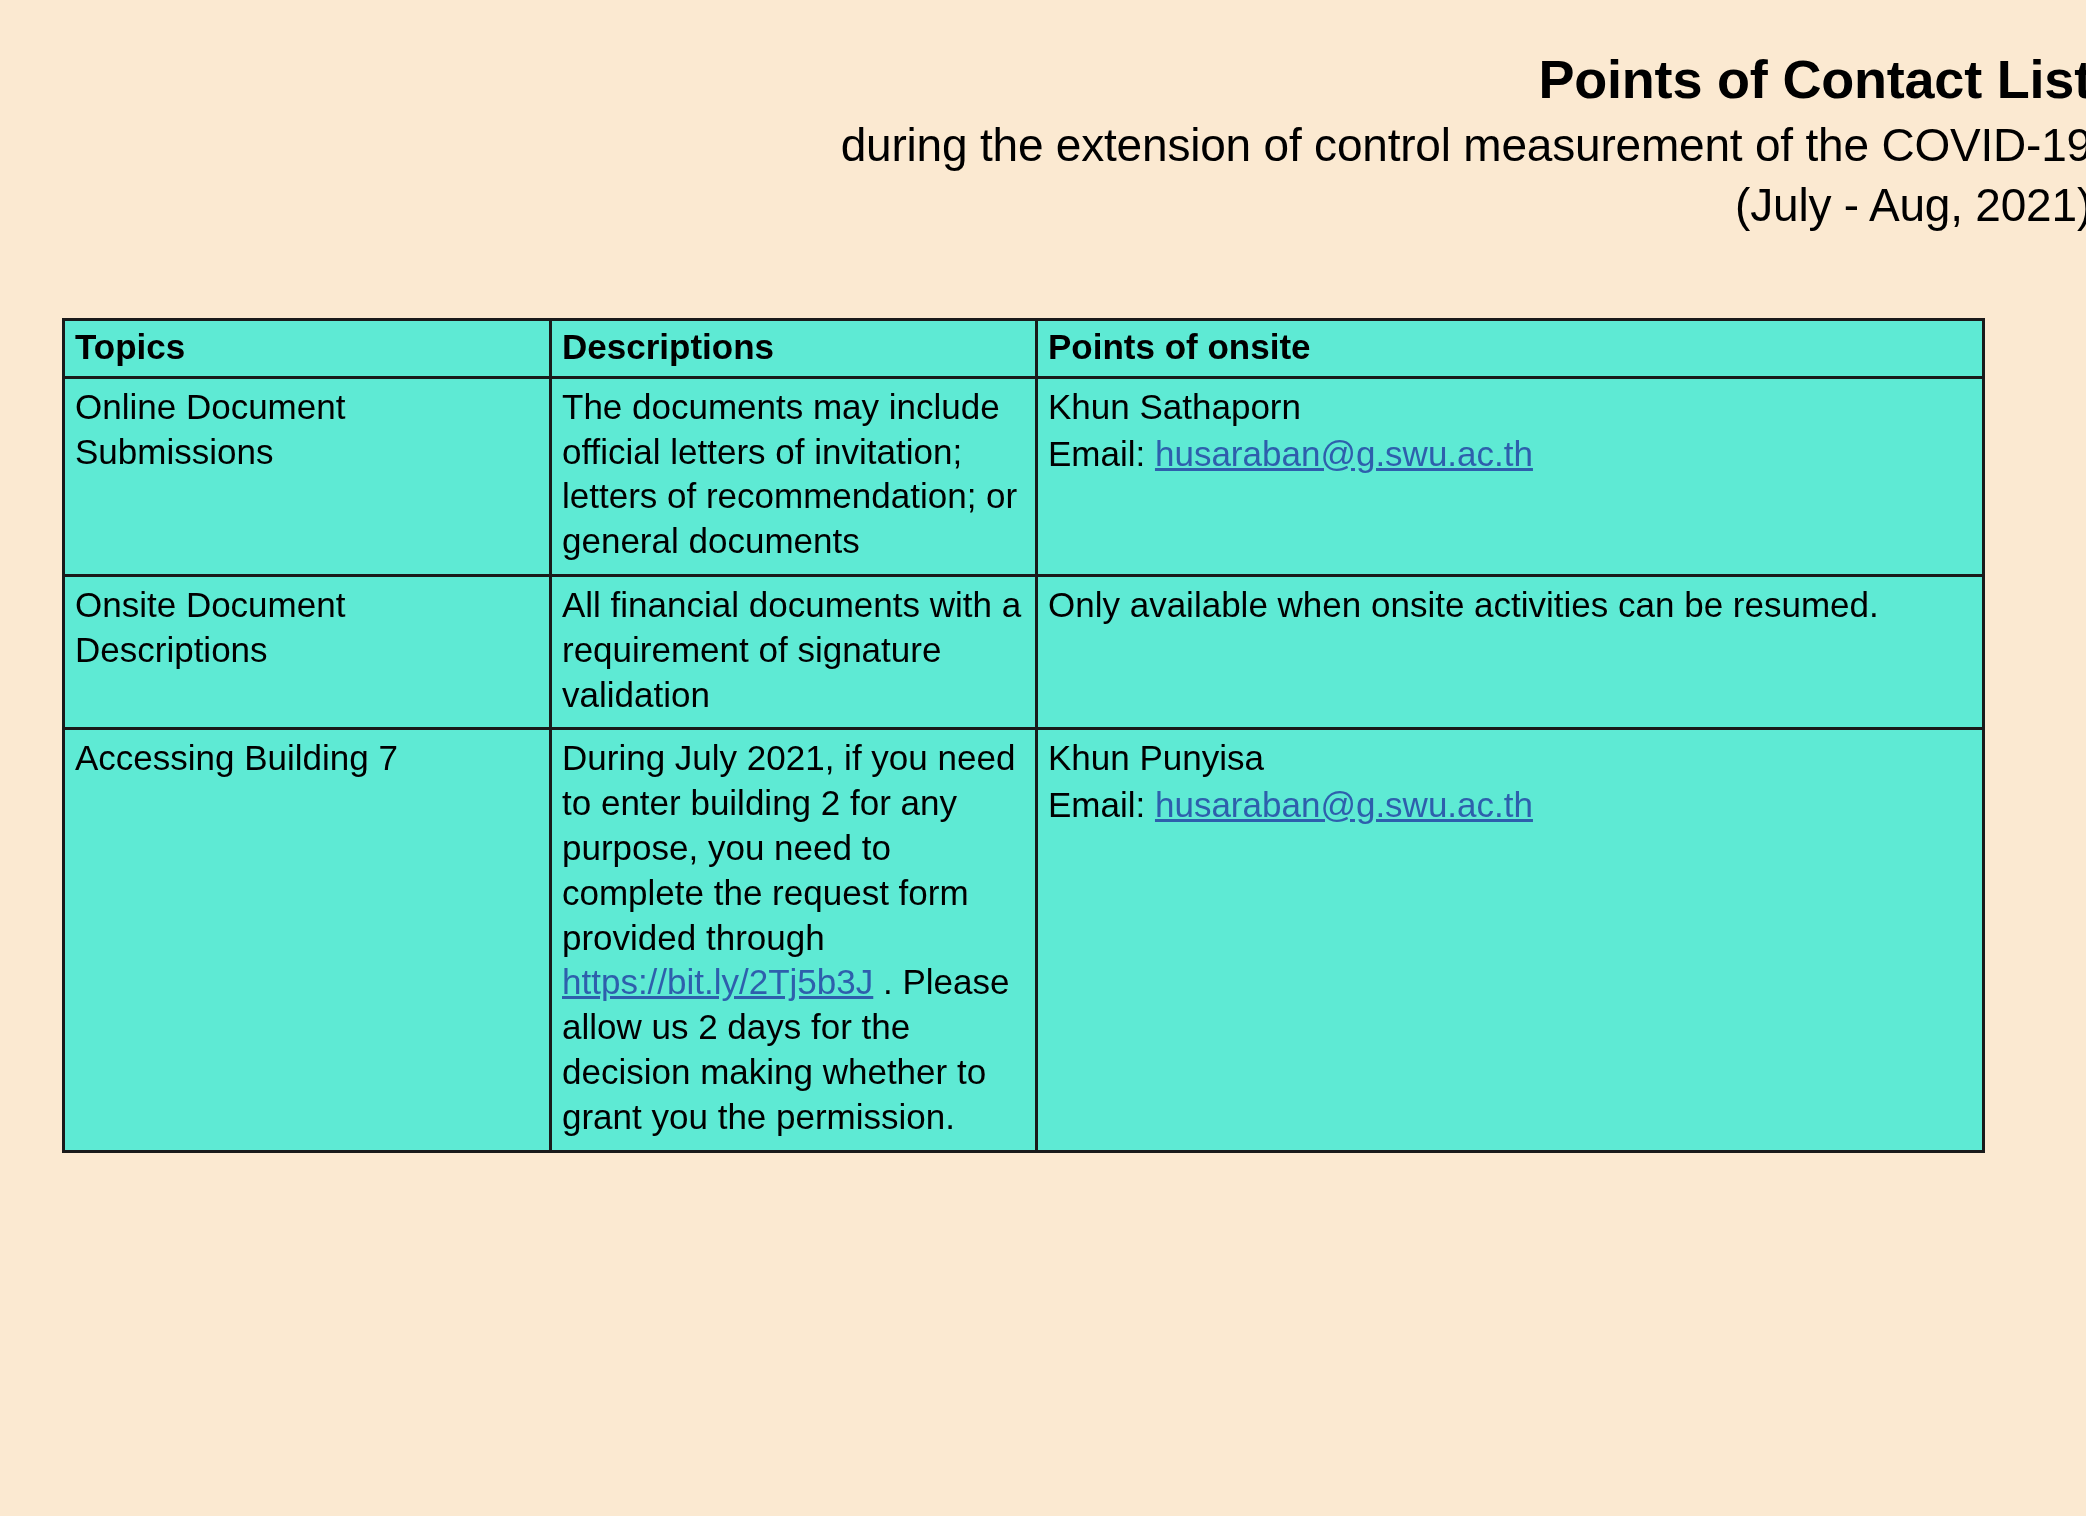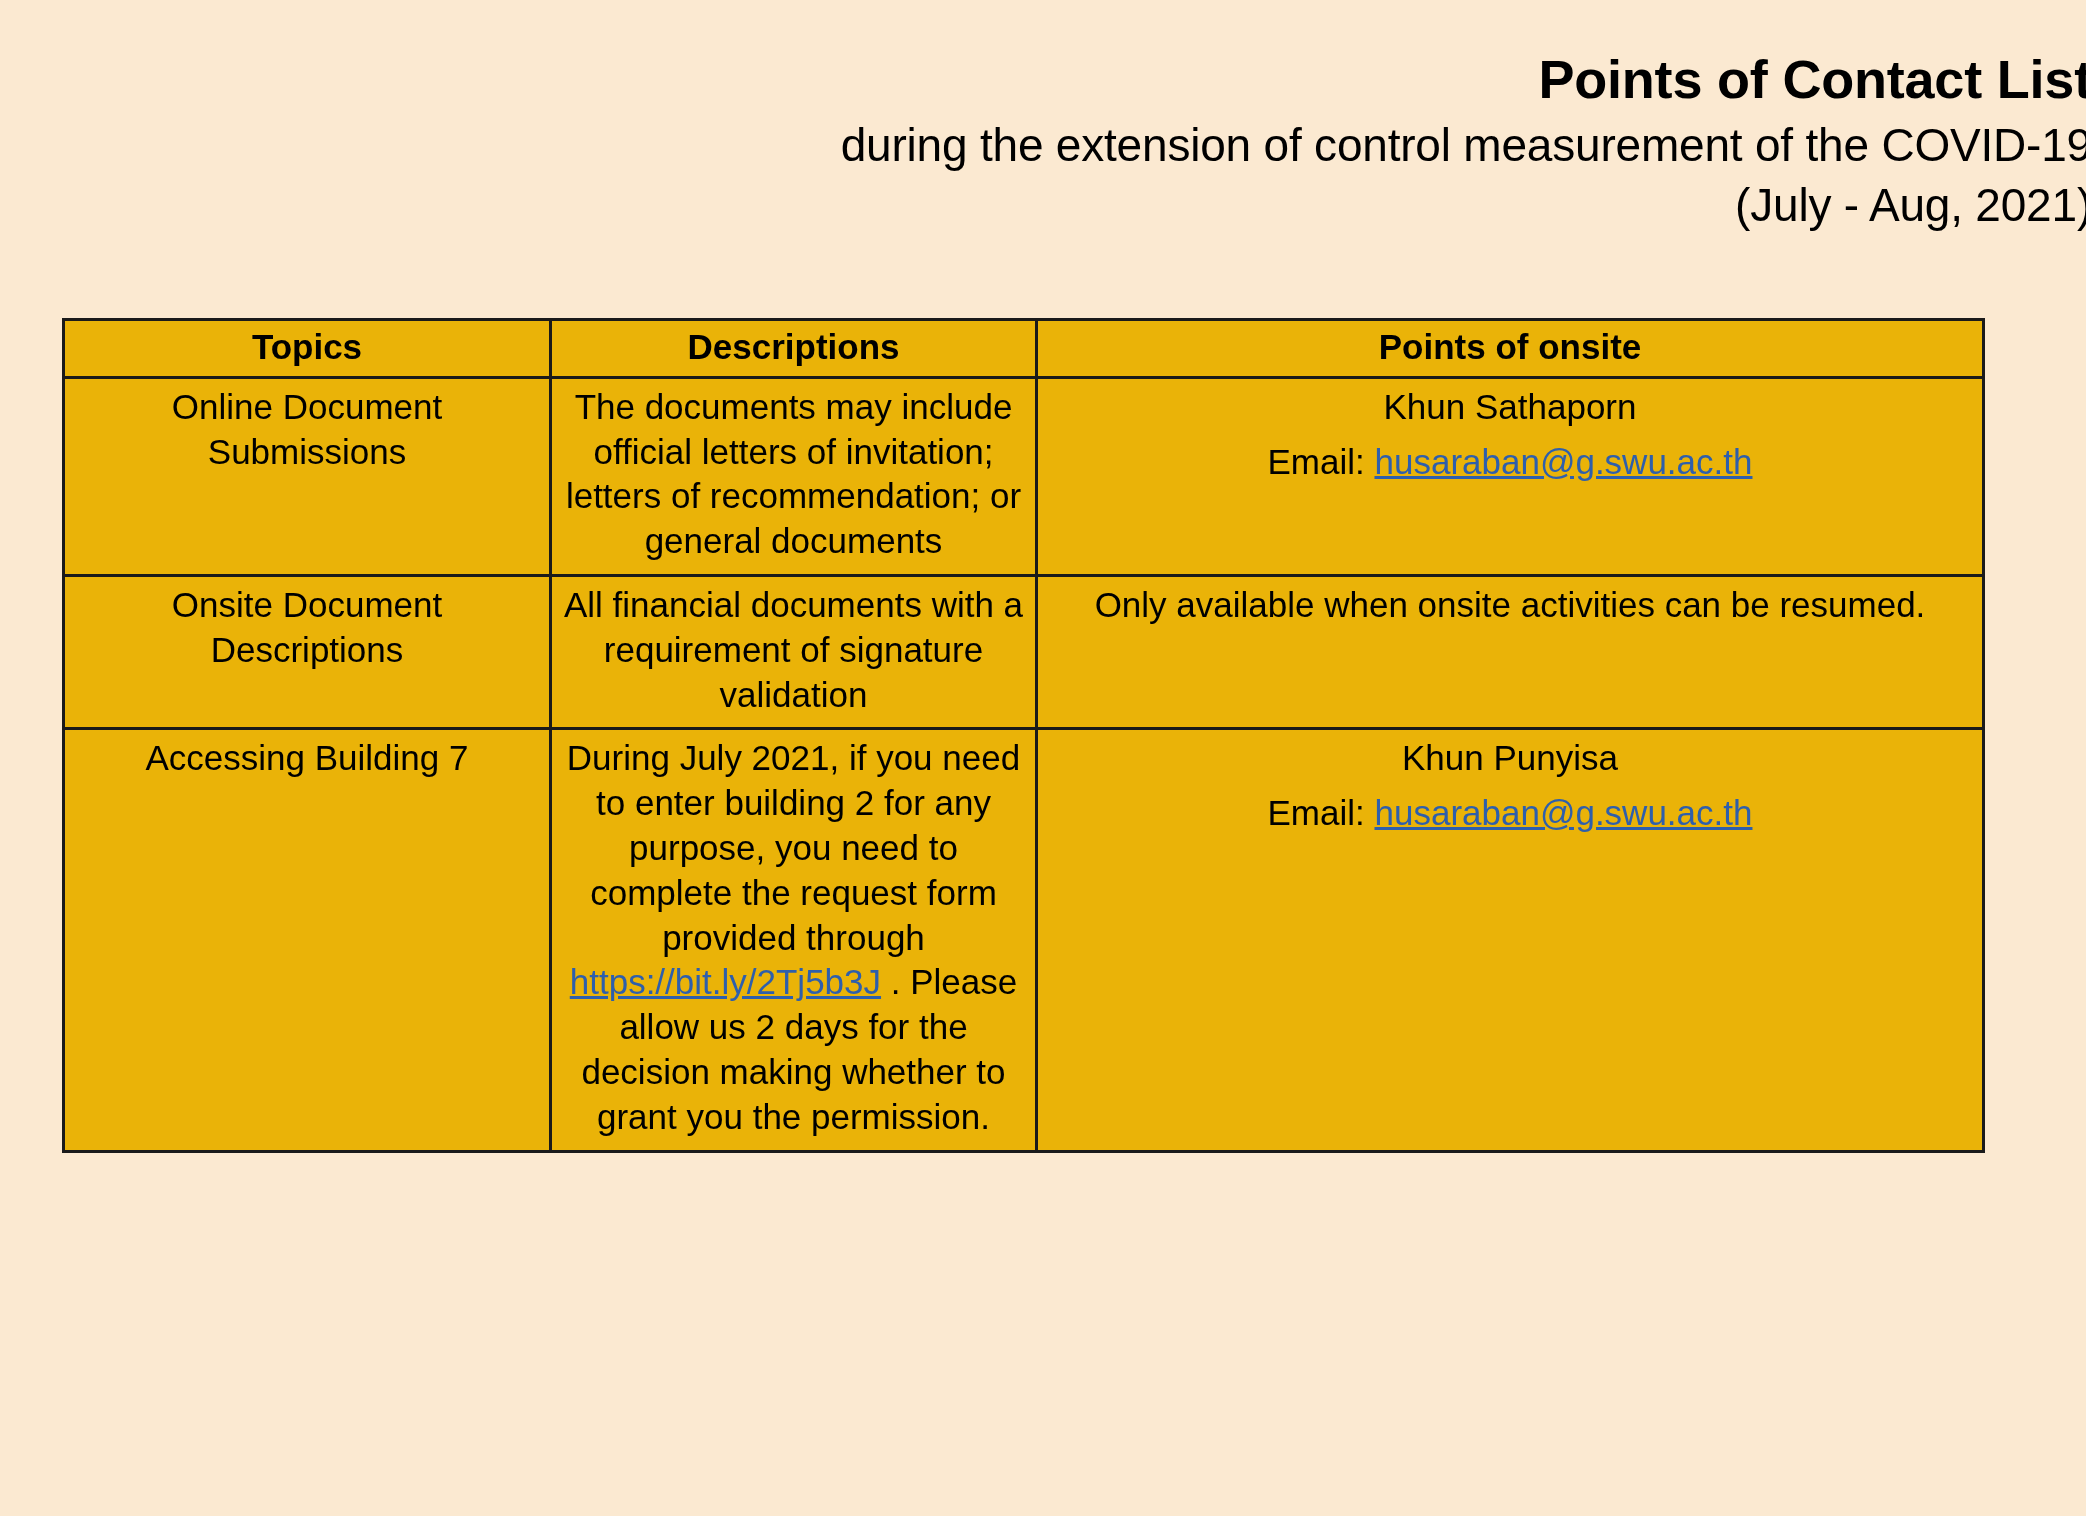--- a/index.html
+++ b/index.html
@@ -61,22 +61,22 @@
     top: 318px;
     width: 1920px;
     border-collapse: collapse;
     table-layout: fixed;
     background: #fbe9d1;
   }
   .poc-table td, .poc-table th {
     border: 3px solid #1a1a1a;
     vertical-align: top;
     padding: 6px 10px 10px 10px;
-    background: #eab308;
-    text-align: center;
+    background: #5eead4;
+    text-align: left;
     color: #000000;
     font-size: 35px;
     line-height: 1.28;
     font-weight: normal;
   }
   .poc-table th {
     font-weight: bold;
     padding-top: 4px;
     padding-bottom: 6px;
   }
@@ -88,21 +88,21 @@
     display: block;
     white-space: pre-line;
   }
 
   .link {
     color: #2e5fac;
     text-decoration: underline;
     word-break: break-word;
   }
   .contact-name { display: block; }
-  .contact-email-line { display: block; margin-top: 10px; }
+  .contact-email-line { display: block; margin-top: 2px; }
   .email-label { color: #000000; }
 
   .desc-tail { display: inline; }
 </style>
 </head>
 <body>
 
 <div class="slide">
 
   <div class="title-block">

